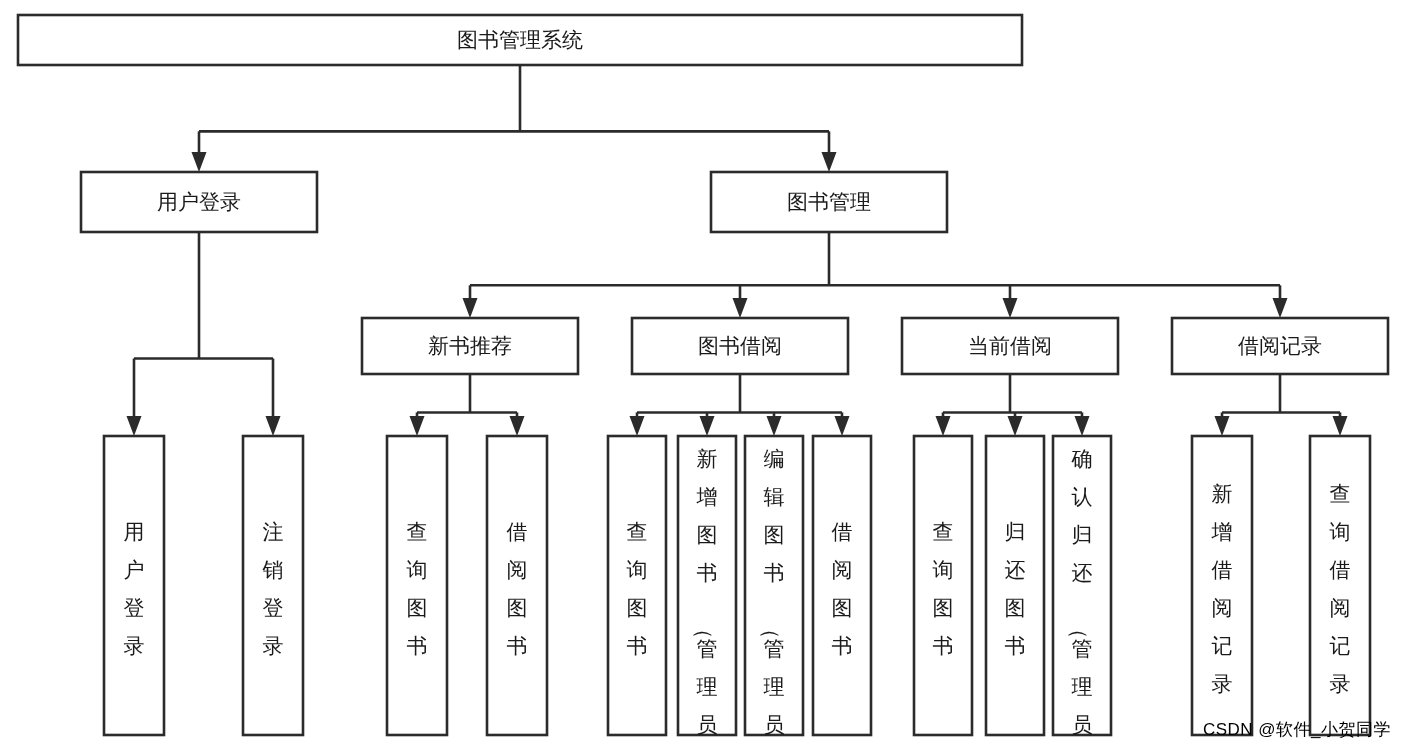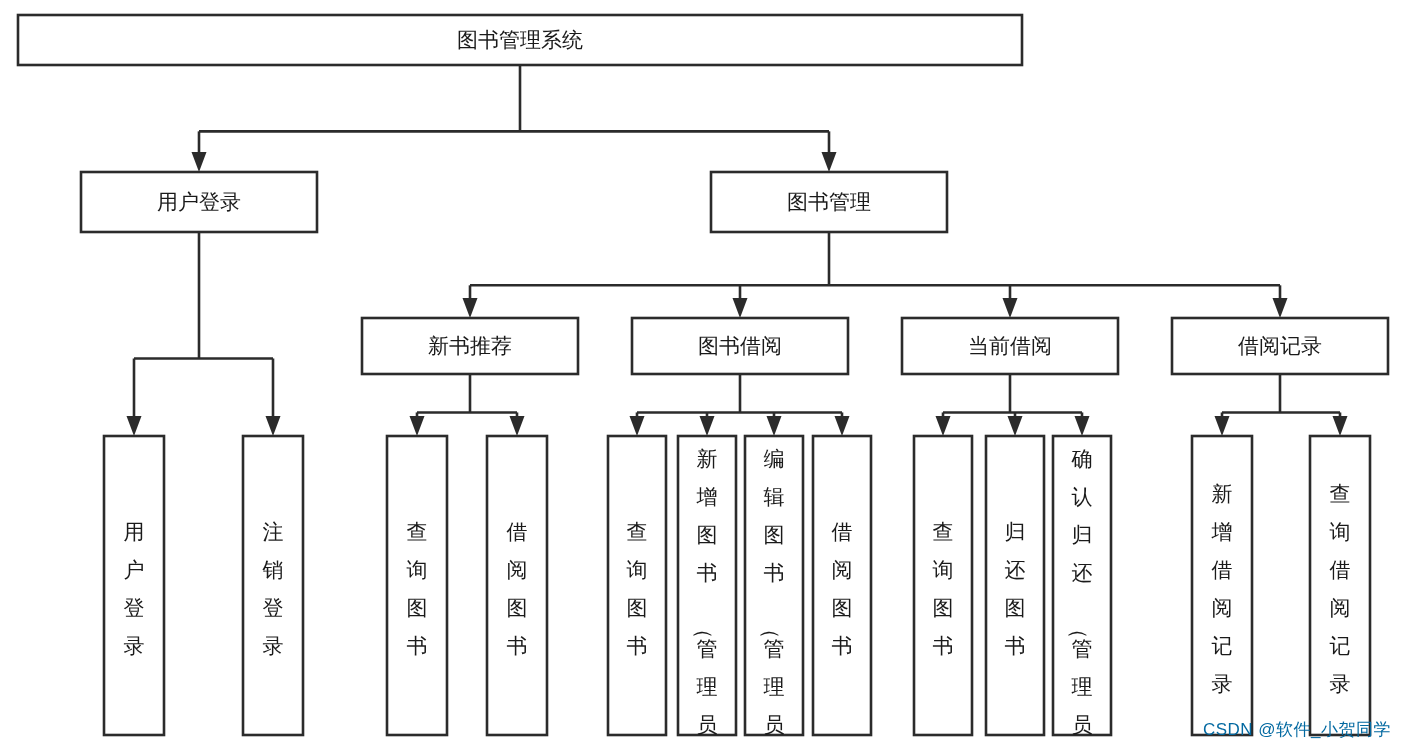--- a/index.html
+++ b/index.html
@@ -53,21 +53,21 @@
     fill: #1a1a1a;
     font-size: 21px;
     text-anchor: middle;
   }
   .watermark-text {
     position: absolute;
     right: 14px;
     bottom: 6px;
     font-family: "Liberation Sans", "DejaVu Sans", sans-serif;
     font-size: 17px;
-    color: #0369a1;
+    color: #000000;
     white-space: nowrap;
     letter-spacing: 0.5px;
     pointer-events: none;
   }
 </style>
 </head>
 <body>
 
 <div id="diagram-root">
   <svg class="diagram-svg" id="diagram-svg" viewBox="0 0 1405 747" xmlns="http://www.w3.org/2000/svg">

